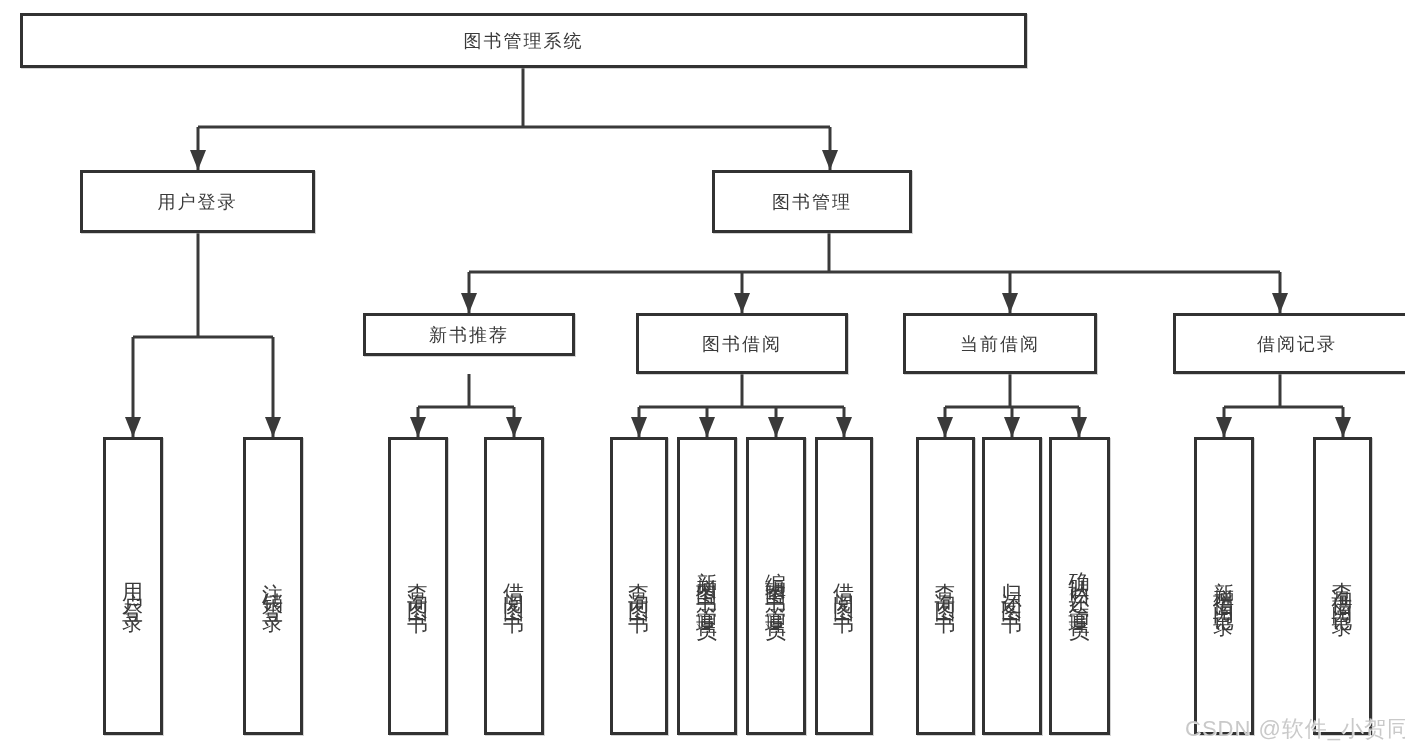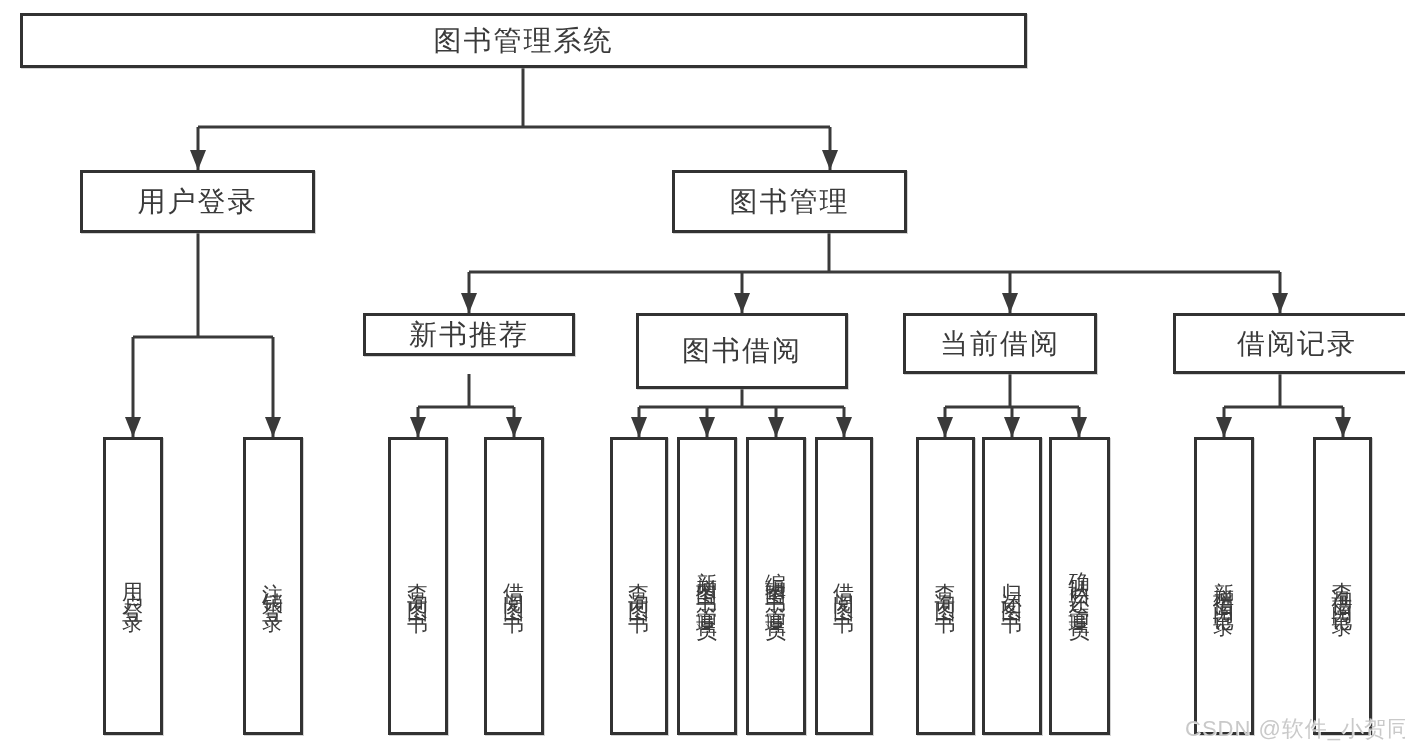--- a/index.html
+++ b/index.html
@@ -22,21 +22,21 @@
     box-sizing: border-box;
     border: 3px solid #323232;
     background: #ffffff;
     display: flex;
     align-items: center;
     justify-content: center;
     color: #3a3a3a;
     z-index: 2;
     box-shadow: 1px 1px 0 rgba(160,160,160,0.45);
   }
-  .box-h { font-size: 28px; letter-spacing: 2px; white-space: nowrap; }
+  .box-h { font-size: 18px; letter-spacing: 2px; white-space: nowrap; }
   .box-v span {
     writing-mode: vertical-rl;
     text-orientation: mixed;
     font-size: 21px;
     line-height: 1;
     letter-spacing: 10px;
   }
   .box-v.tight span { letter-spacing: 7px; }
   .watermark {
     position: absolute;
@@ -105,28 +105,28 @@
     </g>
   </svg>
 
   <div class="box box-h" style="left:20px;top:13px;width:1007px;height:55px">
     <span>图书管理系统</span>
   </div>
 
   <div class="box box-h" style="left:80px;top:170px;width:235px;height:63px">
     <span>用户登录</span>
   </div>
-  <div class="box box-h" style="left:672px;top:170px;width:235px;height:63px">
+  <div class="box box-h" style="left:712px;top:170px;width:200px;height:63px">
     <span>图书管理</span>
   </div>
 
   <div class="box box-h" style="left:363px;top:313px;width:212px;height:43px">
     <span>新书推荐</span>
   </div>
-  <div class="box box-h" style="left:636px;top:313px;width:212px;height:76px">
+  <div class="box box-h" style="left:636px;top:313px;width:212px;height:61px">
     <span>图书借阅</span>
   </div>
   <div class="box box-h" style="left:903px;top:313px;width:194px;height:61px">
     <span>当前借阅</span>
   </div>
   <div class="box box-h" style="left:1173px;top:313px;width:248px;height:61px">
     <span>借阅记录</span>
   </div>
 
   <div class="box box-v" style="left:103px;top:437px;width:60px;height:298px">

